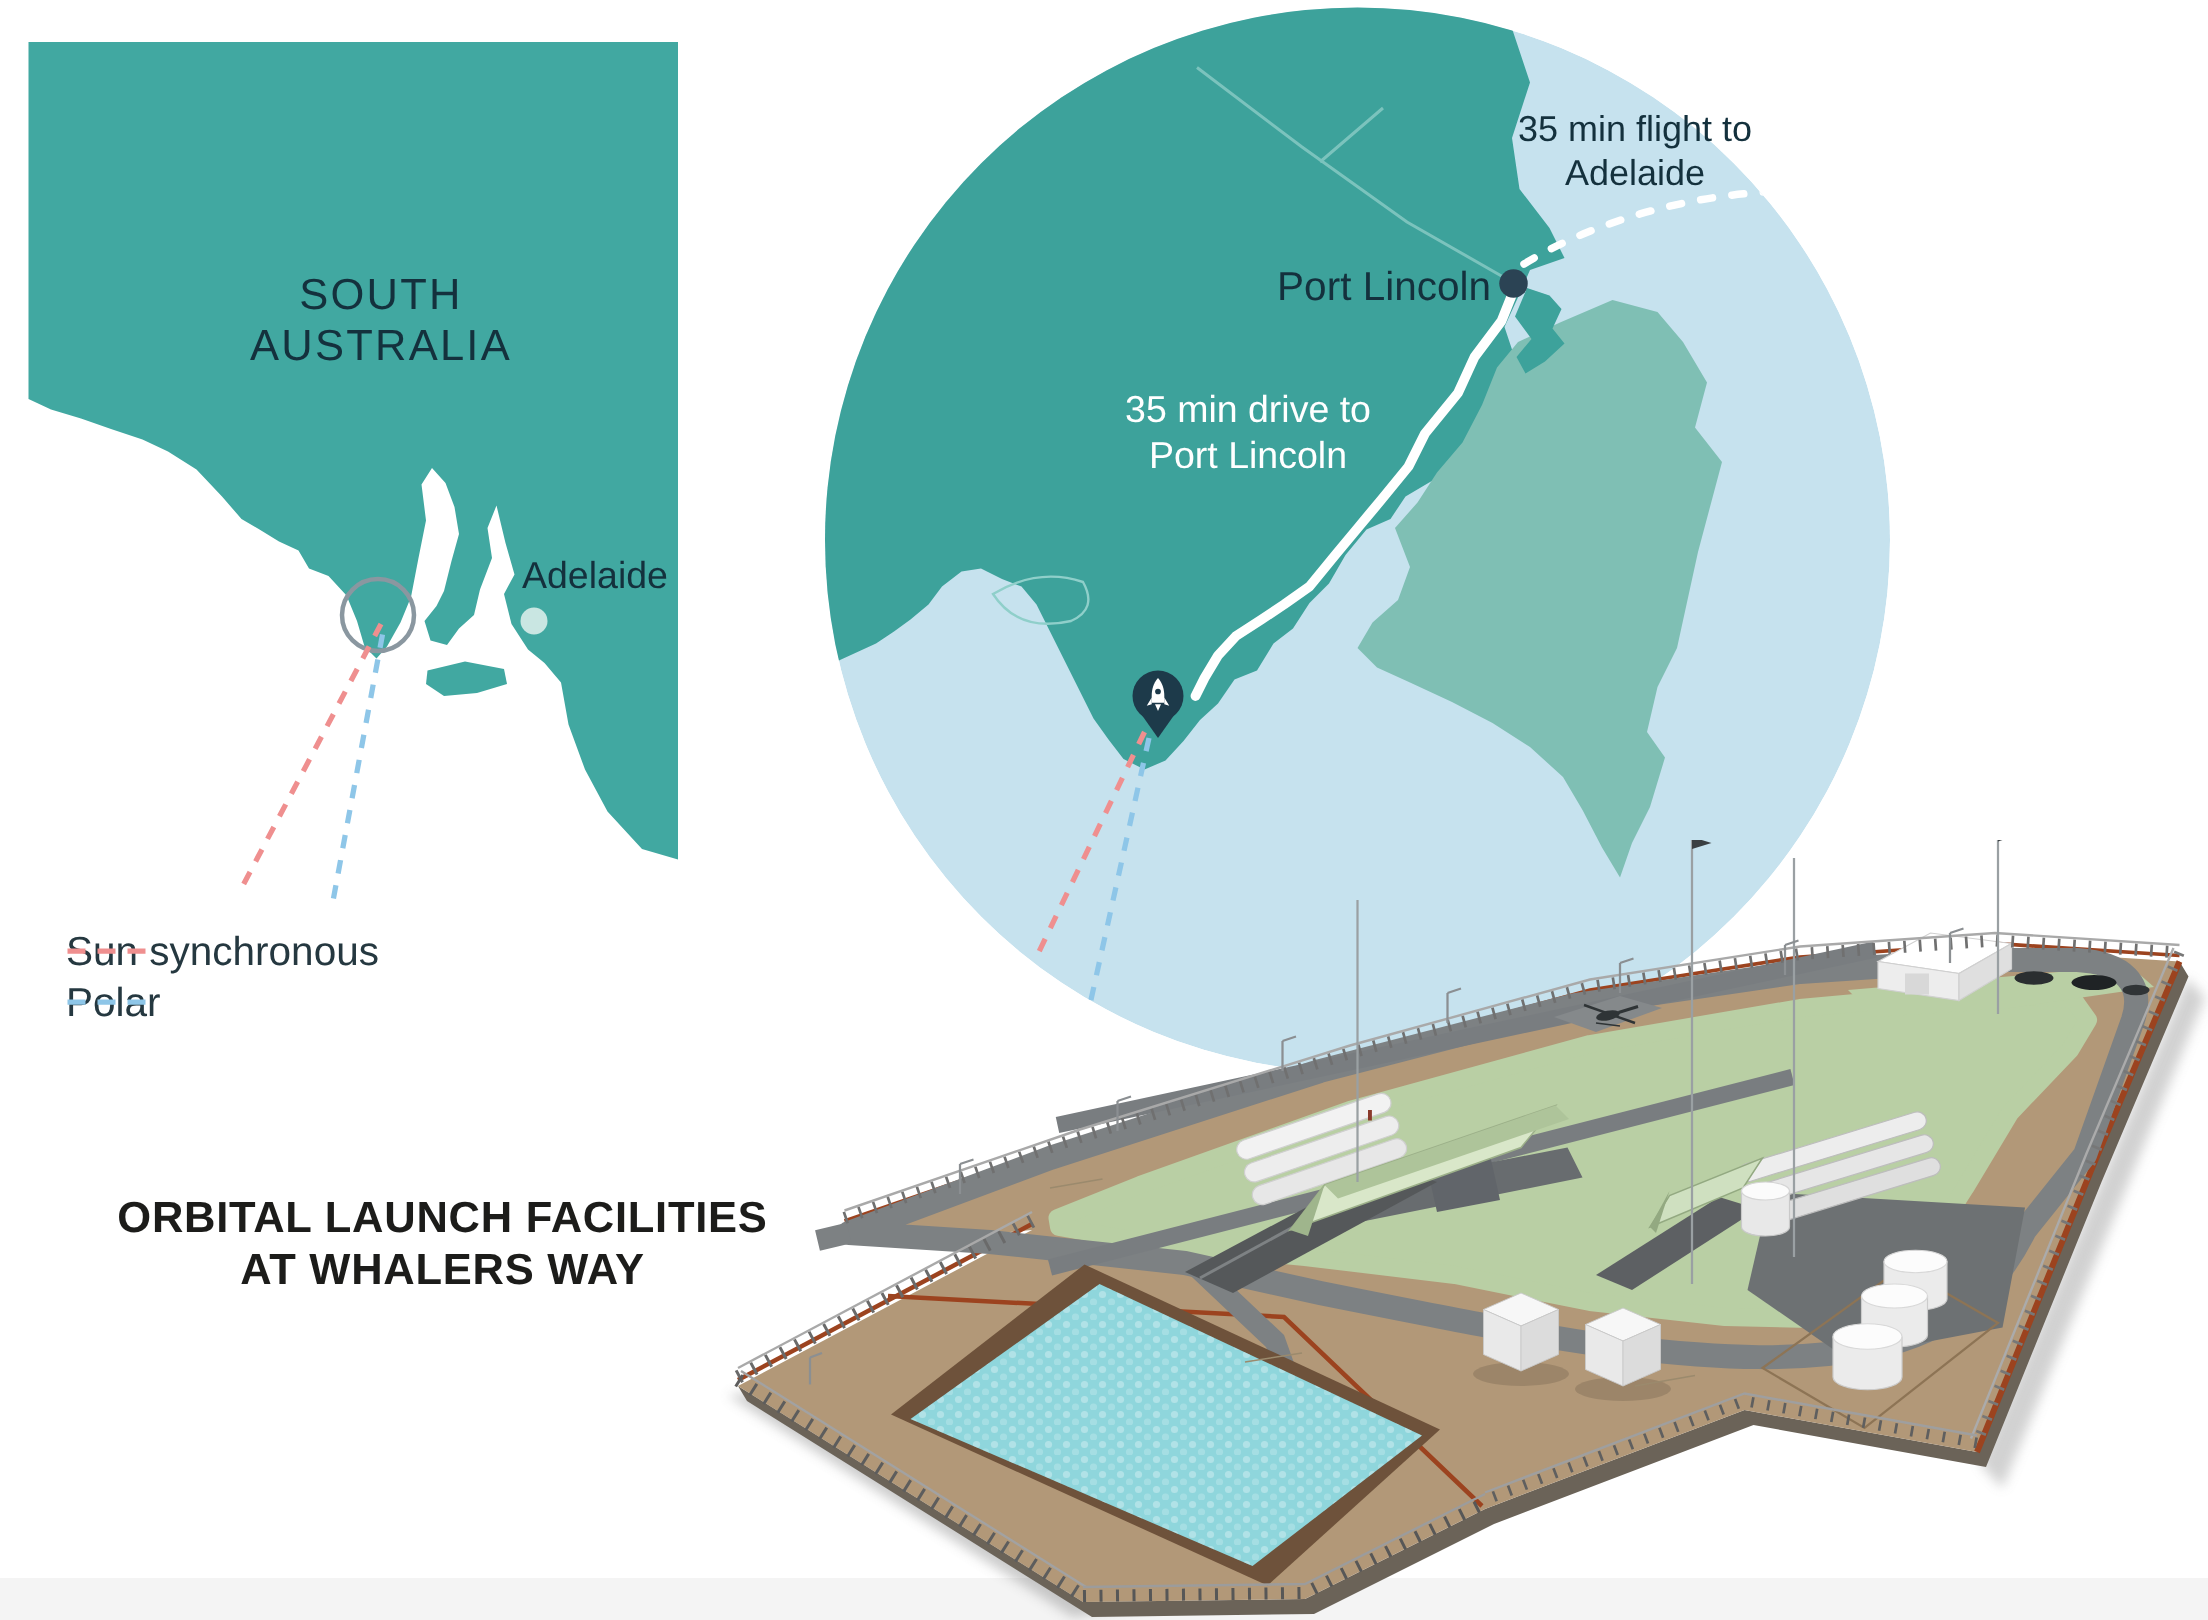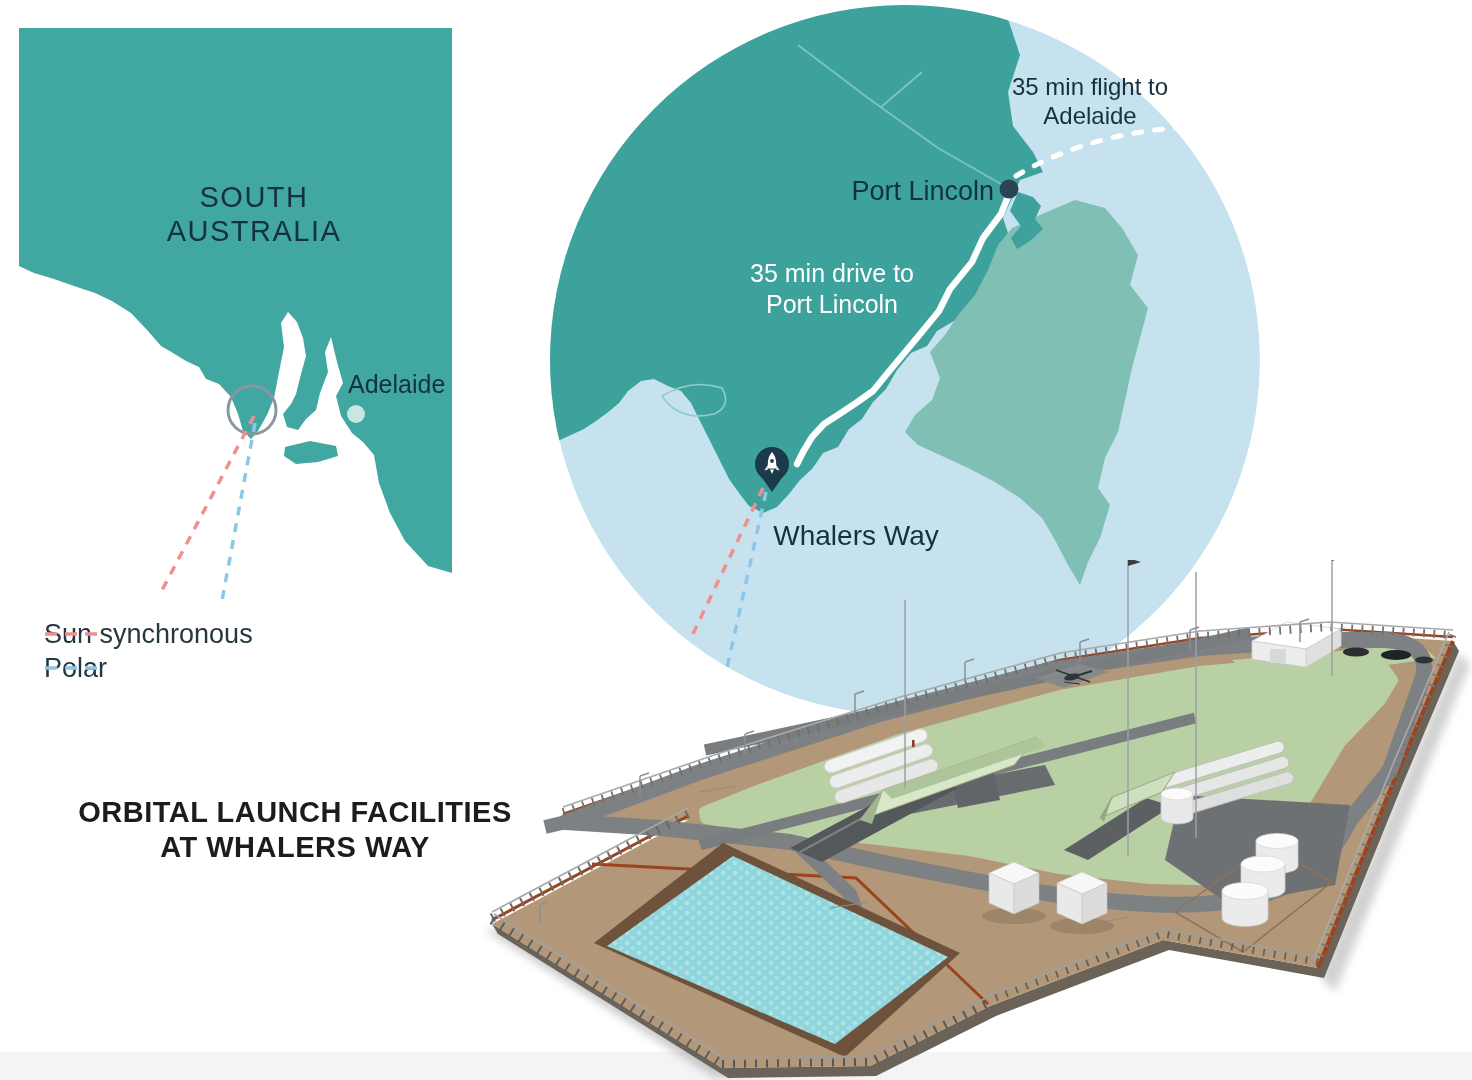--- a/index.html
+++ b/index.html
@@ -237,21 +237,20 @@
     </g>
 
     <rect x="912" y="740" width="2.6" height="7" fill="#8a3a2b"></rect>
     <path stroke="#9b8a6d" stroke-width="1" fill="none" d="M700,792 L735,786 M1090,924 L1130,917 M830,908 L868,902"></path>
   </svg>
 
   <div class="lbl center" id="sa-label" style="color:#14313d">SOUTH
 AUSTRALIA</div>
   <div class="lbl" id="adelaide-label" style="color:#14313d">Adelaide</div>
   <div class="lbl" id="port-lincoln-label" style="color:#14313d">Port Lincoln</div>
-  <div class="lbl center" id="whalers-way-label" style="color:#14313d">Whalers Way</div>
   <div class="lbl center" id="drive-label">35 min drive to
 Port Lincoln</div>
   <div class="lbl center" id="flight-label" style="color:#14313d">35 min flight to
 Adelaide</div>
 
   <div id="legend" style="color:#253840">
     <div class="legend-row">
       <svg width="62" height="8">
         <line x1="1" y1="4" x2="61" y2="4" stroke-width="3.5" stroke-dasharray="12 8" stroke="#ef8f8f"></line>
       </svg>

